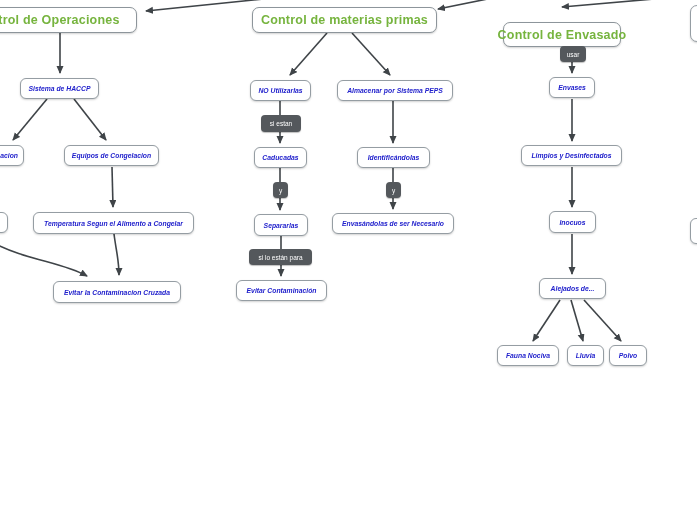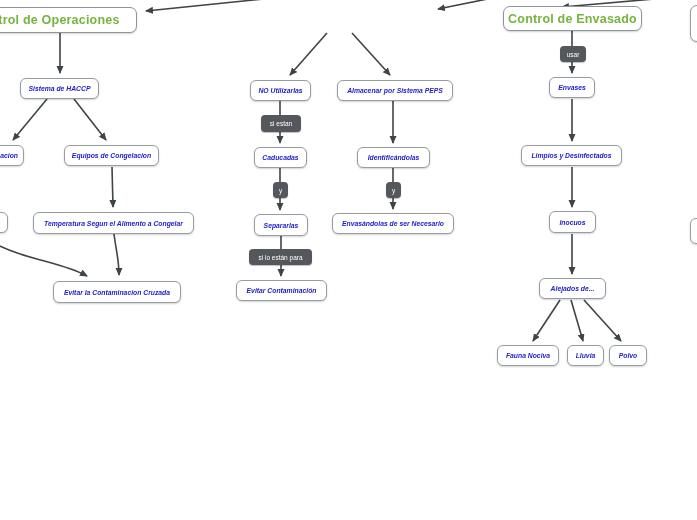--- a/index.html
+++ b/index.html
@@ -64,21 +64,22 @@
       <path d="M572,99 L572,141" marker-end="url(#ah)"></path>
       <path d="M572,167 L572,207" marker-end="url(#ah)"></path>
       <path d="M572,234 L572,274" marker-end="url(#ah)"></path>
       <path d="M560,300 L533,341" marker-end="url(#ah)"></path>
       <path d="M571,300 L583,341" marker-end="url(#ah)"></path>
       <path d="M584,300 L621,341" marker-end="url(#ah)"></path>
     </g>
   </svg>
 
   <div class="node title" style="left:-44px;top:7px;width:181px;height:26px;">Control de Operaciones</div>
-  <div class="node title" style="left:503px;top:6px;width:139px;height:25px;">Control de Envasado</div>
+  <div class="node title" style="left:252px;top:7px;width:185px;height:26px;">Control de materias primas</div>
+  <div class="node title" style="left:503px;top:22px;width:118px;height:25px;">Control de Envasado</div>
 
   <div class="node" style="left:690px;top:5px;width:45px;height:37px;border-radius:7px;"></div>
   <div class="node" style="left:690px;top:218px;width:45px;height:26px;"></div>
   <div class="node" style="left:-40px;top:212px;width:48px;height:21px;"></div>
 
   <div class="node child" style="left:20px;top:78px;width:79px;height:21px;">Sistema de HACCP</div>
   <div class="node child right-align" style="left:-62px;top:145px;width:86px;height:21px;">acion</div>
   <div class="node child" style="left:64px;top:145px;width:95px;height:21px;">Equipos de Congelacion</div>
   <div class="node child" style="left:33px;top:212px;width:161px;height:22px;">Temperatura Segun el Alimento a Congelar</div>
   <div class="node child" style="left:53px;top:281px;width:128px;height:22px;">Evitar la Contaminacion Cruzada</div>

